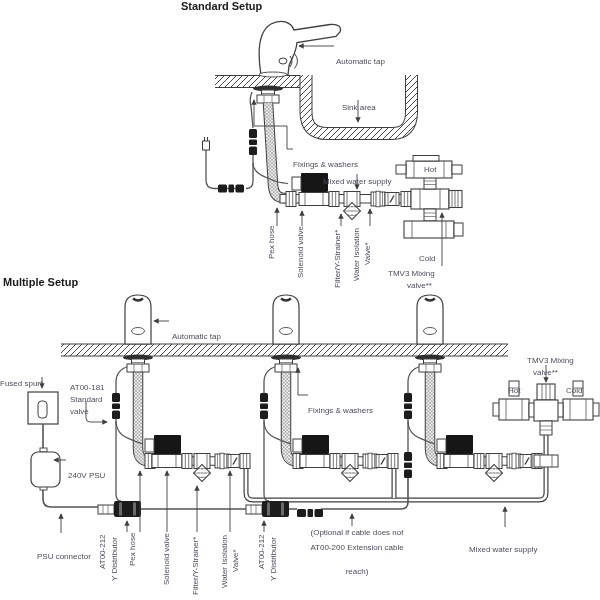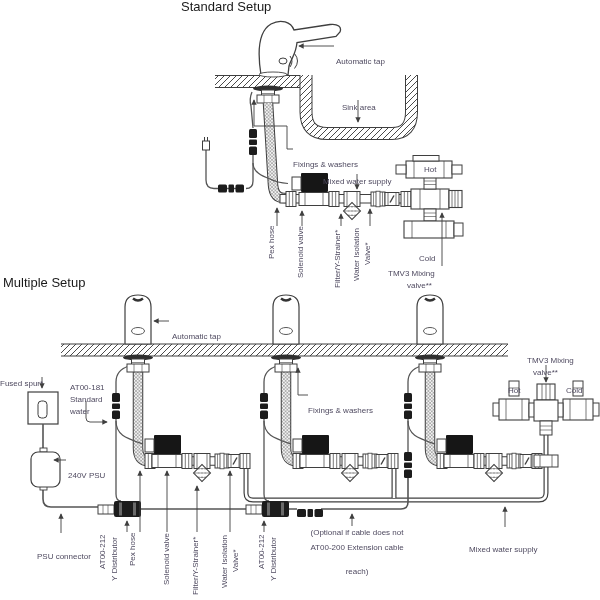--- a/index.html
+++ b/index.html
@@ -1,20 +1,20 @@
 <!DOCTYPE html>
 <html><head>
 <meta charset="utf-8">
 <style>
   html,body{margin:0;padding:0;background:#fff;}
   #page{position:relative;width:600px;height:600px;background:#fff;overflow:hidden;
         font-family:"Liberation Sans",sans-serif;}
   #art{position:absolute;left:0;top:0;}
   .lbl{position:absolute;font-size:8px;line-height:10px;color:#4f4a60;white-space:nowrap;margin-top:16px;}
-  .ttl{position:absolute;font-size:13px;line-height:11px;font-weight:normal;color:#1a1a1a;white-space:nowrap;}
+  .ttl{position:absolute;font-size:11px;line-height:11px;font-weight:bold;color:#1a1a1a;white-space:nowrap;}
   .vlbl{position:absolute;font-size:8px;line-height:10px;color:#4f4a60;white-space:nowrap;
         transform:rotate(-90deg);transform-origin:0 0;}
   .ctr{text-align:center;width:120px;}
 </style>
 </head>
 <body>
 
 <div id="page">
 
 <svg id="art" width="600" height="600" viewBox="0 0 600 600">
@@ -301,21 +301,21 @@
 <div class="vlbl" style="left:296px;top:278px">Solenoid valve</div>
 <div class="vlbl" style="left:333px;top:288px">Filter/Y-Strainer*</div>
 <div class="vlbl" style="left:352px;top:281px">Water Isolation</div>
 <div class="vlbl" style="left:363px;top:265px">Valve*</div>
 
 <div class="ttl" style="left:3px;top:277px">Multiple Setup</div>
 <div class="lbl" style="left:172px;top:316px">Automatic tap</div>
 <div class="lbl" style="left:0;top:363px">Fused spur*</div>
 <div class="lbl" style="left:70px;top:367px">AT00-181</div>
 <div class="lbl" style="left:70px;top:379px">Standard</div>
-<div class="lbl" style="left:70px;top:391px">water</div>
+<div class="lbl" style="left:70px;top:391px">valve</div>
 <div class="lbl" style="left:68px;top:455px">240V PSU</div>
 <div class="lbl" style="left:37px;top:536px">PSU connector</div>
 <div class="lbl" style="left:308px;top:390px">Fixings &amp; washers</div>
 <div class="lbl" style="left:527px;top:340px">TMV3 Mixing</div>
 <div class="lbl" style="left:533px;top:352px">valve**</div>
 <div class="lbl" style="left:508px;top:370px">Hot</div>
 <div class="lbl" style="left:566px;top:370px">Cold</div>
 <div class="lbl ctr" style="left:297px;top:527px">AT00-200 Extension cable</div>
 <div class="lbl ctr" style="left:297px;top:512px">(Optional if cable does not</div>
 <div class="lbl ctr" style="left:297px;top:551px">reach)</div>

